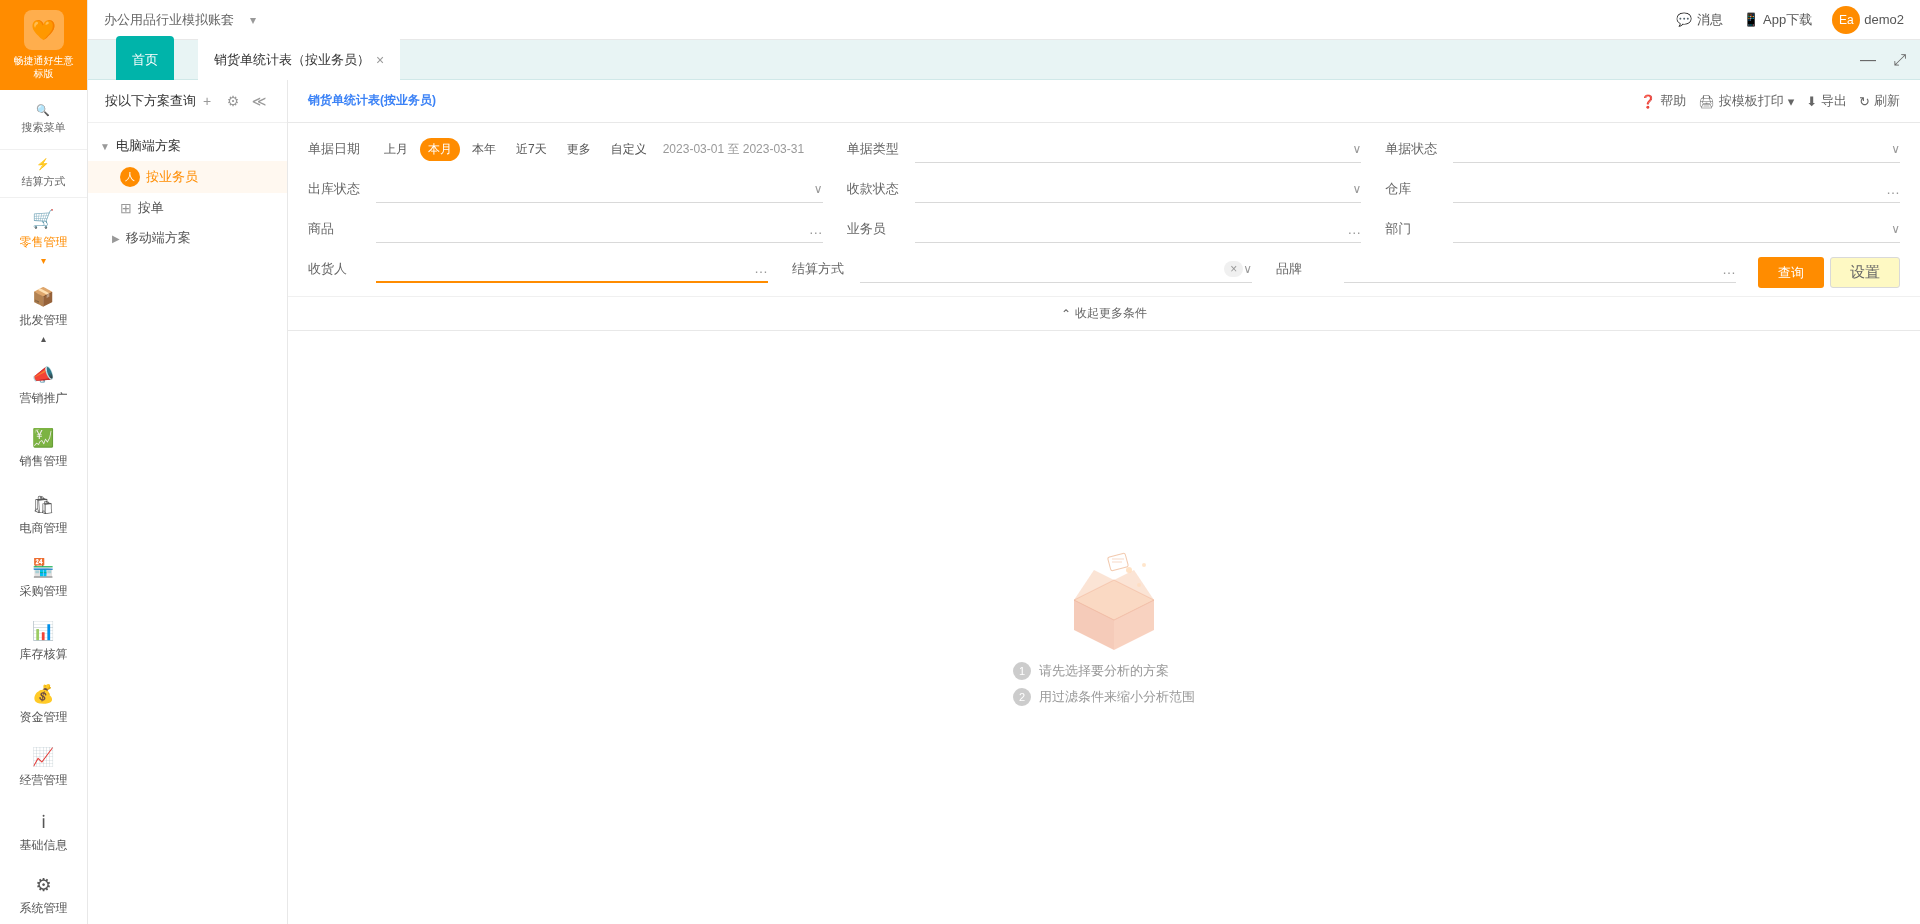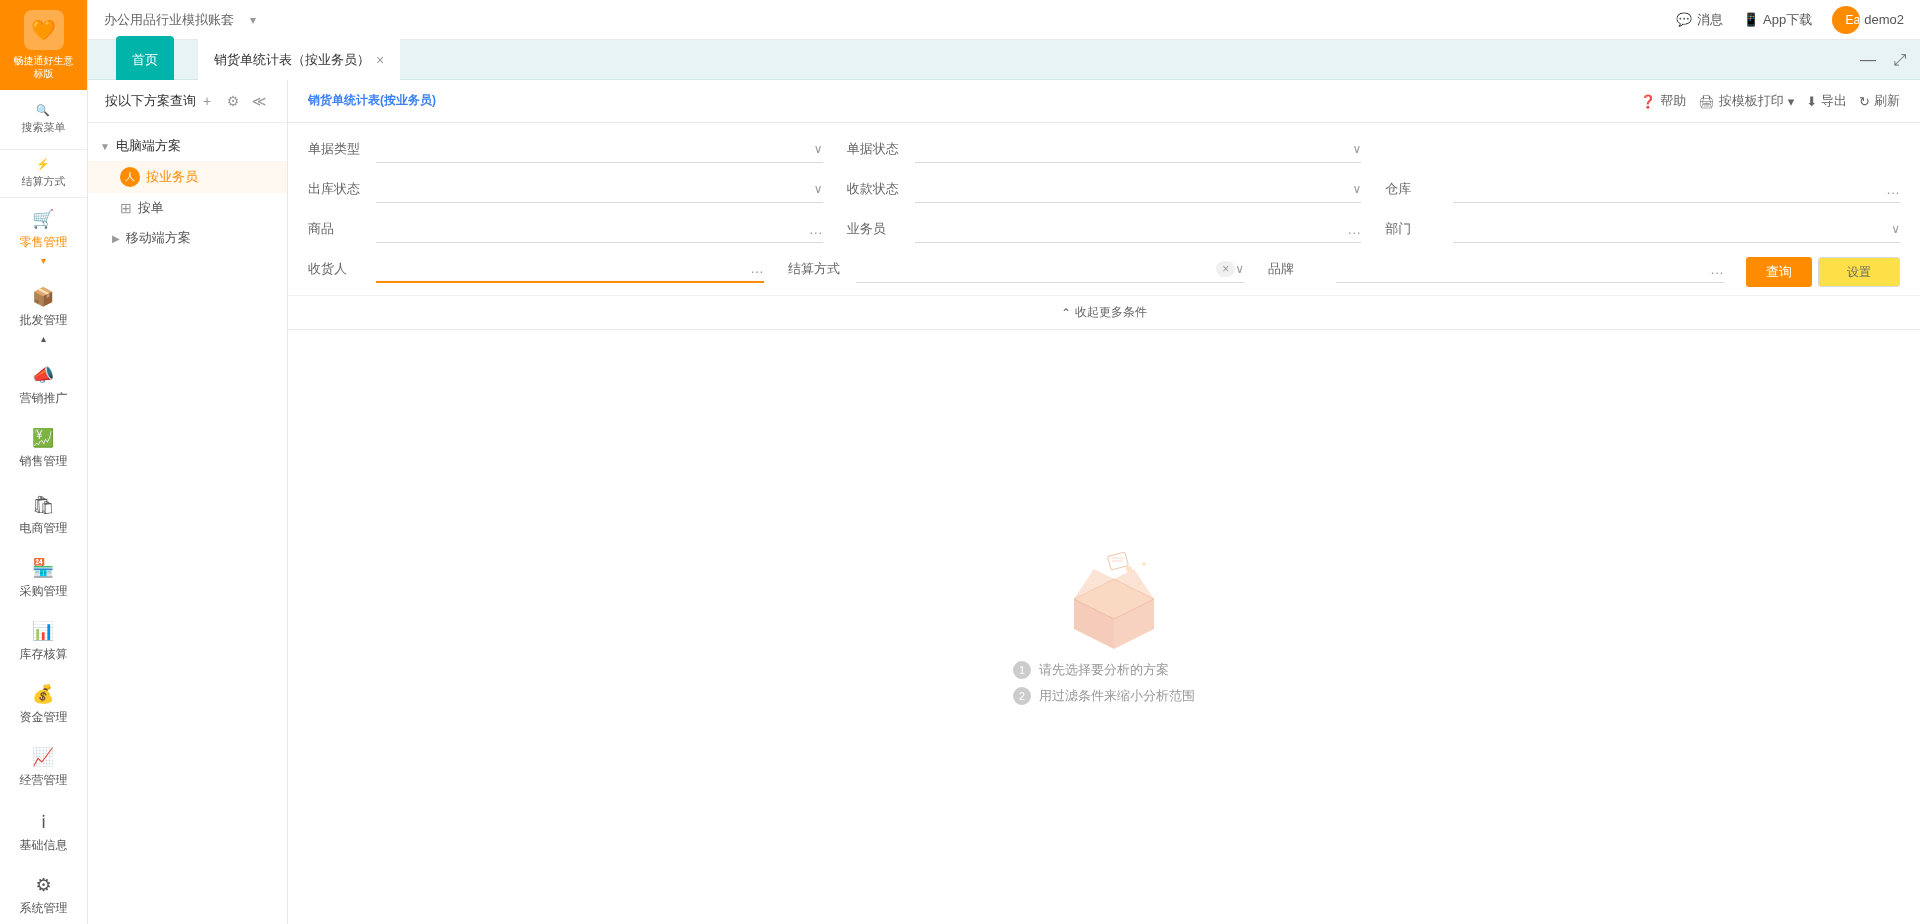--- a/index.html
+++ b/index.html
@@ -20,21 +20,21 @@
 
     
     .main { flex: 1; display: flex; flex-direction: column; overflow: hidden; }
 
     
     .top-header { height: 40px; background: #fff; display: flex; align-items: center; justify-content: space-between; padding: 0 16px; border-bottom: 1px solid #e8e8e8; }
     .top-header-left { display: flex; align-items: center; gap: 16px; font-size: 13px; color: #666; }
     .top-header-left .dropdown-icon { font-size: 12px; color: #999; }
     .top-header-right { display: flex; align-items: center; gap: 20px; font-size: 13px; color: #555; }
     .top-header-right .header-action { display: flex; align-items: center; gap: 4px; cursor: pointer; }
-    .avatar { width: 28px; height: 28px; border-radius: 50%; background: #ff8c00; display: flex; align-items: center; justify-content: flex-end; color: #fff; font-size: 12px; overflow: hidden; }
+    .avatar { width: 28px; height: 28px; border-radius: 50%; background: #ff8c00; display: flex; align-items: center; justify-content: center; color: #fff; font-size: 12px; overflow: hidden; }
 
     
     .tabs-bar { height: 40px; background: #e8f4f4; display: flex; align-items: center; padding: 0 8px; gap: 0; border-bottom: 1px solid #d0e8e8; }
     .tab { height: 48px; padding: 0 16px; display: flex; align-items: center; gap: 6px; font-size: 13px; cursor: pointer; border-radius: 4px 4px 0 0; color: #555; margin-left: 20px; }
     .tab.active { background: #fff; color: #333; font-weight: 500; }
     .tab .close-btn { font-size: 14px; color: #999; cursor: pointer; display: flex; align-items: center; }
     .tab-home { background: #00b4aa; color: #fff; margin-right: 4px; }
     .tabs-bar-actions { margin-left: auto; display: flex; align-items: center; gap: 8px; }
     .tab-action-btn { width: 24px; height: 24px; display: flex; align-items: center; justify-content: center; color: #666; cursor: pointer; font-size: 16px; }
 
@@ -63,21 +63,21 @@
 
     
     .page-header { background: #fff; padding: 12px 20px 0; border-bottom: 1px solid #e8e8e8; display: flex; align-items: flex-start; justify-content: space-between; }
     .page-title { font-size: 12px; font-weight: 600; color: #3b82f6; padding-bottom: 12px; }
     .page-header-actions { display: flex; align-items: center; gap: 12px; font-size: 13px; color: #666; padding-bottom: 12px; }
     .page-header-action { display: flex; align-items: center; gap: 4px; cursor: pointer; }
     .btn-print { display: flex; align-items: center; gap: 4px; cursor: pointer; }
     .date-btn { padding: 3px 8px; font-size: 12px; color: #555; cursor: pointer; border-radius: 3px; }
     .date-btn.active { background: #ff8c00; color: #fff; border-radius: 12px; }
     .btn-query { background: #ff8c00; color: #fff; border: none; padding: 6px 20px; border-radius: 3px; font-size: 13px; cursor: pointer; }
-    .btn-settings { background: #fde047; color: #666; border: 1px solid #d9d9d9; padding: 5px 28px; border-radius: 3px; font-size: 12px; cursor: pointer; }
+    .btn-settings { background: #fef9c3; color: #666; border: 1px solid #d9d9d9; padding: 5px 19px; border-radius: 3px; font-size: 15px; cursor: pointer; }
 
     
     .data-area { flex: 1; background: #fff; margin: 0; overflow: auto; display: flex; align-items: center; justify-content: center; }
     .empty-state { display: flex; flex-direction: column; align-items: center; gap: 12px; }
     .empty-icon { width: 100px; height: 100px; position: relative; }
     .empty-tips { display: flex; flex-direction: column; gap: 8px; }
     .empty-tip { display: flex; align-items: center; gap: 8px; font-size: 13px; color: #999; }
     .tip-num { width: 18px; height: 18px; border-radius: 50%; background: #ccc; color: #fff; font-size: 11px; display: flex; align-items: center; justify-content: center; flex-shrink: 0; }
 
     
@@ -266,20 +266,32 @@
             <span>刷新</span>
           </div>
         </div>
       </div>
 
       <div class="filter-section">
         <div class="filter-body">
 
           <div class="filter-row-grid">
 
+            <div class="filter-field">
+              <span class="filter-field-label">单据日期</span>
+              <div style="flex:1;display:flex;align-items:center;gap:4px;">
+                <div class="date-btn">上月</div>
+                <div class="date-btn active">本月</div>
+                <div class="date-btn">本年</div>
+                <div class="date-btn">近7天</div>
+                <div class="date-btn">更多</div>
+                <div class="date-btn">自定义</div>
+                <span style="font-size:12px;color:#999;margin-left:4px;">2023-03-01 至 2023-03-31</span>
+              </div>
+            </div>
 
             <div class="filter-field">
               <span class="filter-field-label">单据类型</span>
               <div class="filter-field-input">
                 <span class="input-text"></span>
                 <span class="input-arrow">∨</span>
               </div>
             </div>
 
             <div class="filter-field">

